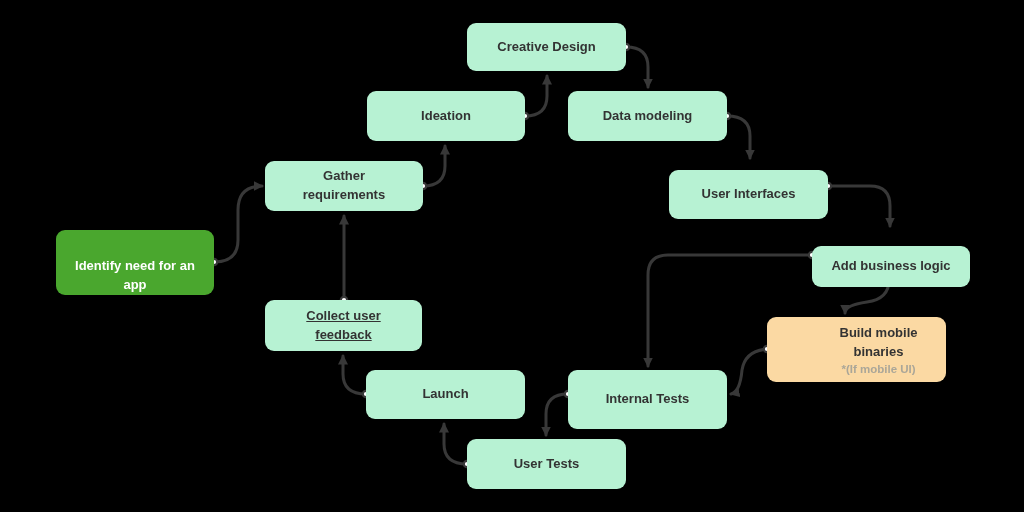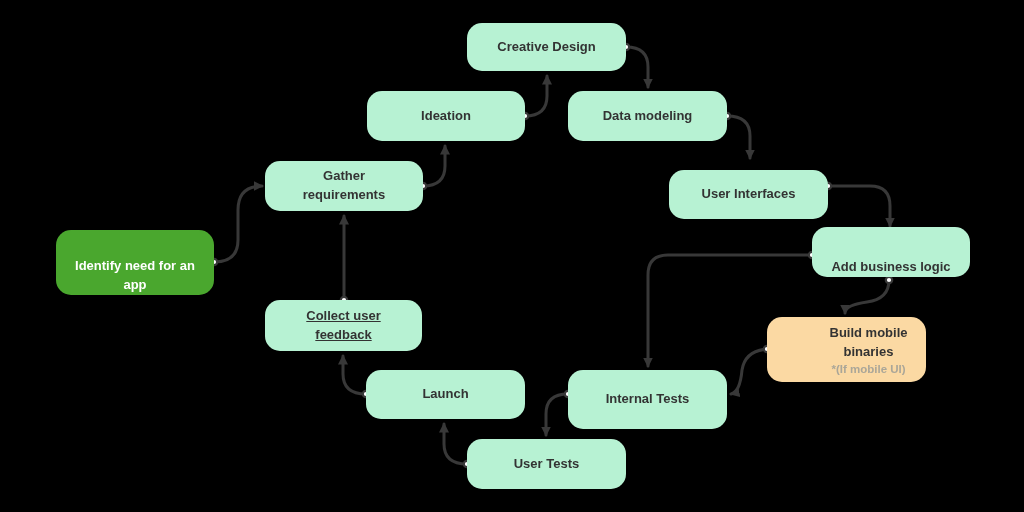--- a/index.html
+++ b/index.html
@@ -26,21 +26,21 @@
     stroke-linejoin: round;
   }
   .edge-dot {
     fill: #ffffff;
     stroke: var(--edge-color, #383838);
     stroke-width: 2.2;
   }
   .node {
     position: absolute;
     box-sizing: border-box;
-    border-radius: 15px;
+    border-radius: 9px;
     display: flex;
     flex-direction: column;
     align-items: center;
     justify-content: center;
     text-align: center;
   }
   .node.default {
     background: var(--node-fill, #b7f2d3);
     color: var(--node-text, #333333);
   }
@@ -114,24 +114,24 @@
       </div>
       <div class="node default" style="left: 467px; top: 23px; width: 159px; height: 48px;">
         <div class="label">Creative Design</div>
       </div>
       <div class="node default" style="left: 568px; top: 91px; width: 159px; height: 50px;">
         <div class="label">Data modeling</div>
       </div>
       <div class="node default" style="left: 669px; top: 162px; width: 159px; height: 49px; margin-top: 8px;">
         <div class="label">User Interfaces</div>
       </div>
-      <div class="node default" style="left: 812px; top: 227px; width: 158px; height: 50px; justify-content: flex-end;">
+      <div class="node default" style="left: 812px; top: 246px; width: 158px; height: 41px;">
         <div class="label">Add business logic</div>
       </div>
-      <div class="node highlight" style="left: 767px; top: 317px; width: 159px; height: 65px; padding-left: 44px;">
+      <div class="node highlight" style="left: 767px; top: 317px; width: 179px; height: 65px; padding-left: 44px;">
         <div class="label">Build mobile binaries</div>
         <div class="sublabel">*(If mobile UI)</div>
       </div>
       <div class="node default" style="left: 568px; top: 370px; width: 159px; height: 59px;">
         <div class="label">Internal Tests</div>
       </div>
       <div class="node default" style="left: 467px; top: 439px; width: 159px; height: 50px; justify-content: center;">
         <div class="label">User Tests</div>
       </div>
       <div class="node default" style="left: 366px; top: 370px; width: 159px; height: 49px;">

